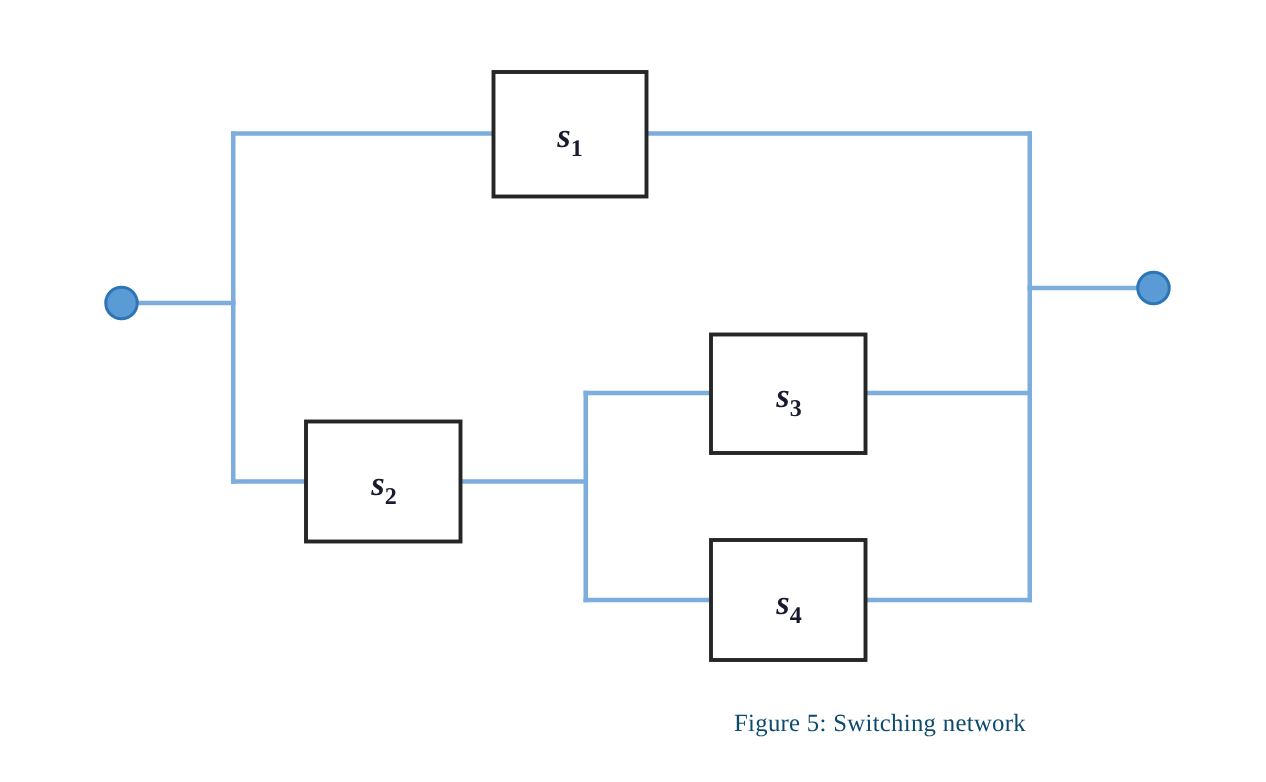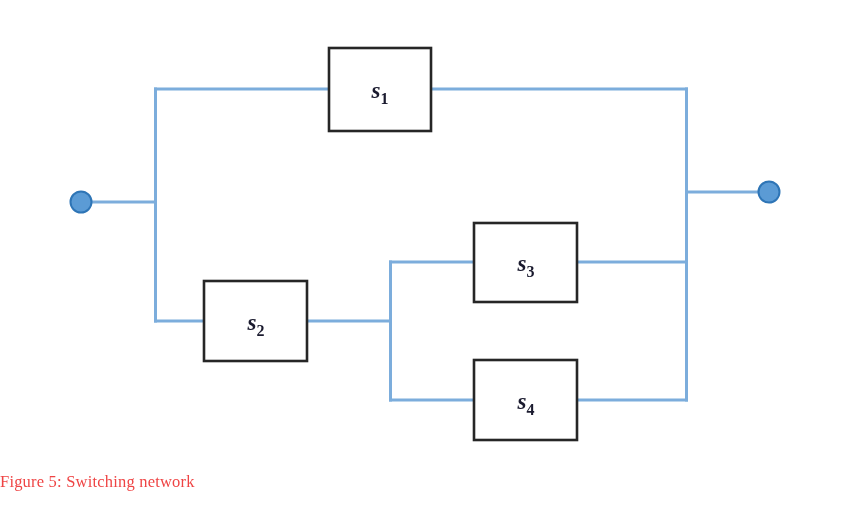--- a/index.html
+++ b/index.html
@@ -40,24 +40,24 @@
     font-style: normal;
     font-weight: bold;
     font-size: 16px;
     fill: #1a1a2e;
   }
   #caption {
     position: absolute;
     left: 0;
     top: 472px;
     width: 684px;
-    text-align: left;
+    text-align: right;
     font-family: "Liberation Serif", "DejaVu Serif", serif;
     font-size: 16.5px;
-    color: #ef4444;
+    color: #0c4a6e;
     letter-spacing: 0.2px;
   }
 </style>
 </head>
 <body>
 
 <div id="figure-root">
 
   <svg id="network-svg" viewBox="0 0 844 521">
 

